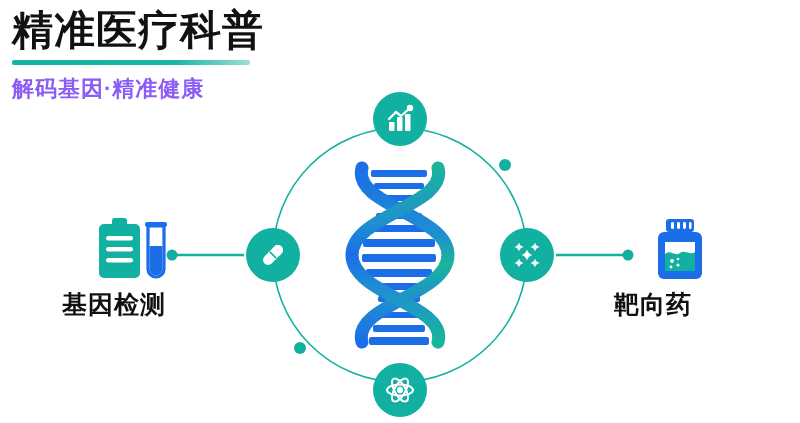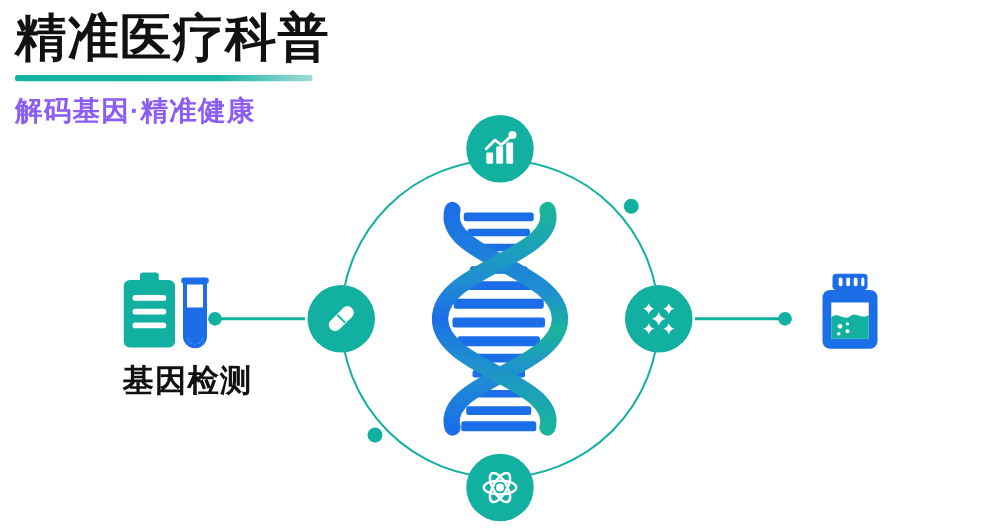--- a/index.html
+++ b/index.html
@@ -33,21 +33,21 @@
   .node {
     position:absolute; width:54px; height:54px; border-radius:50%;
     background:#12b0a0; display:flex; align-items:center; justify-content:center;
   }
   .node-top   { left:373px; top:92px; }
   .node-left  { left:246px; top:228px; }
   .node-right { left:500px; top:228px; }
   .node-bottom{ left:373px; top:363px; }
 
   
-  .side { position:absolute; text-align:right; }
+  .side { position:absolute; text-align:left; }
   .side-left  { left:62px; top:212px; width:140px; }
   .side-right { left:614px; top:212px; width:132px; }
   .side-icon { height:70px; display:flex; align-items:flex-end; justify-content:center; }
   .side-label {
     margin-top:6px; font-size:25px; font-weight:bold; color:#111111;
     letter-spacing:1px; white-space:nowrap;
   }
 </style>
 </head>
 <body>
@@ -194,15 +194,16 @@
 
         <path d="M16,38 C21,33 26,41 31,37 C36,33 41,40 46,36 L46,55 L16,55 Z" fill="#12b0a0"></path>
         <g fill="#ffffff">
           <circle cx="23" cy="45" r="1.9"></circle>
           <circle cx="29" cy="49" r="1.6"></circle>
           <circle cx="22" cy="51" r="1.4"></circle>
           <circle cx="29" cy="43" r="1.3"></circle>
         </g>
       </svg>
     </div>
+    <div class="side-label">靶向药</div>
   </div>
 
 </div>
 
 </body></html>

